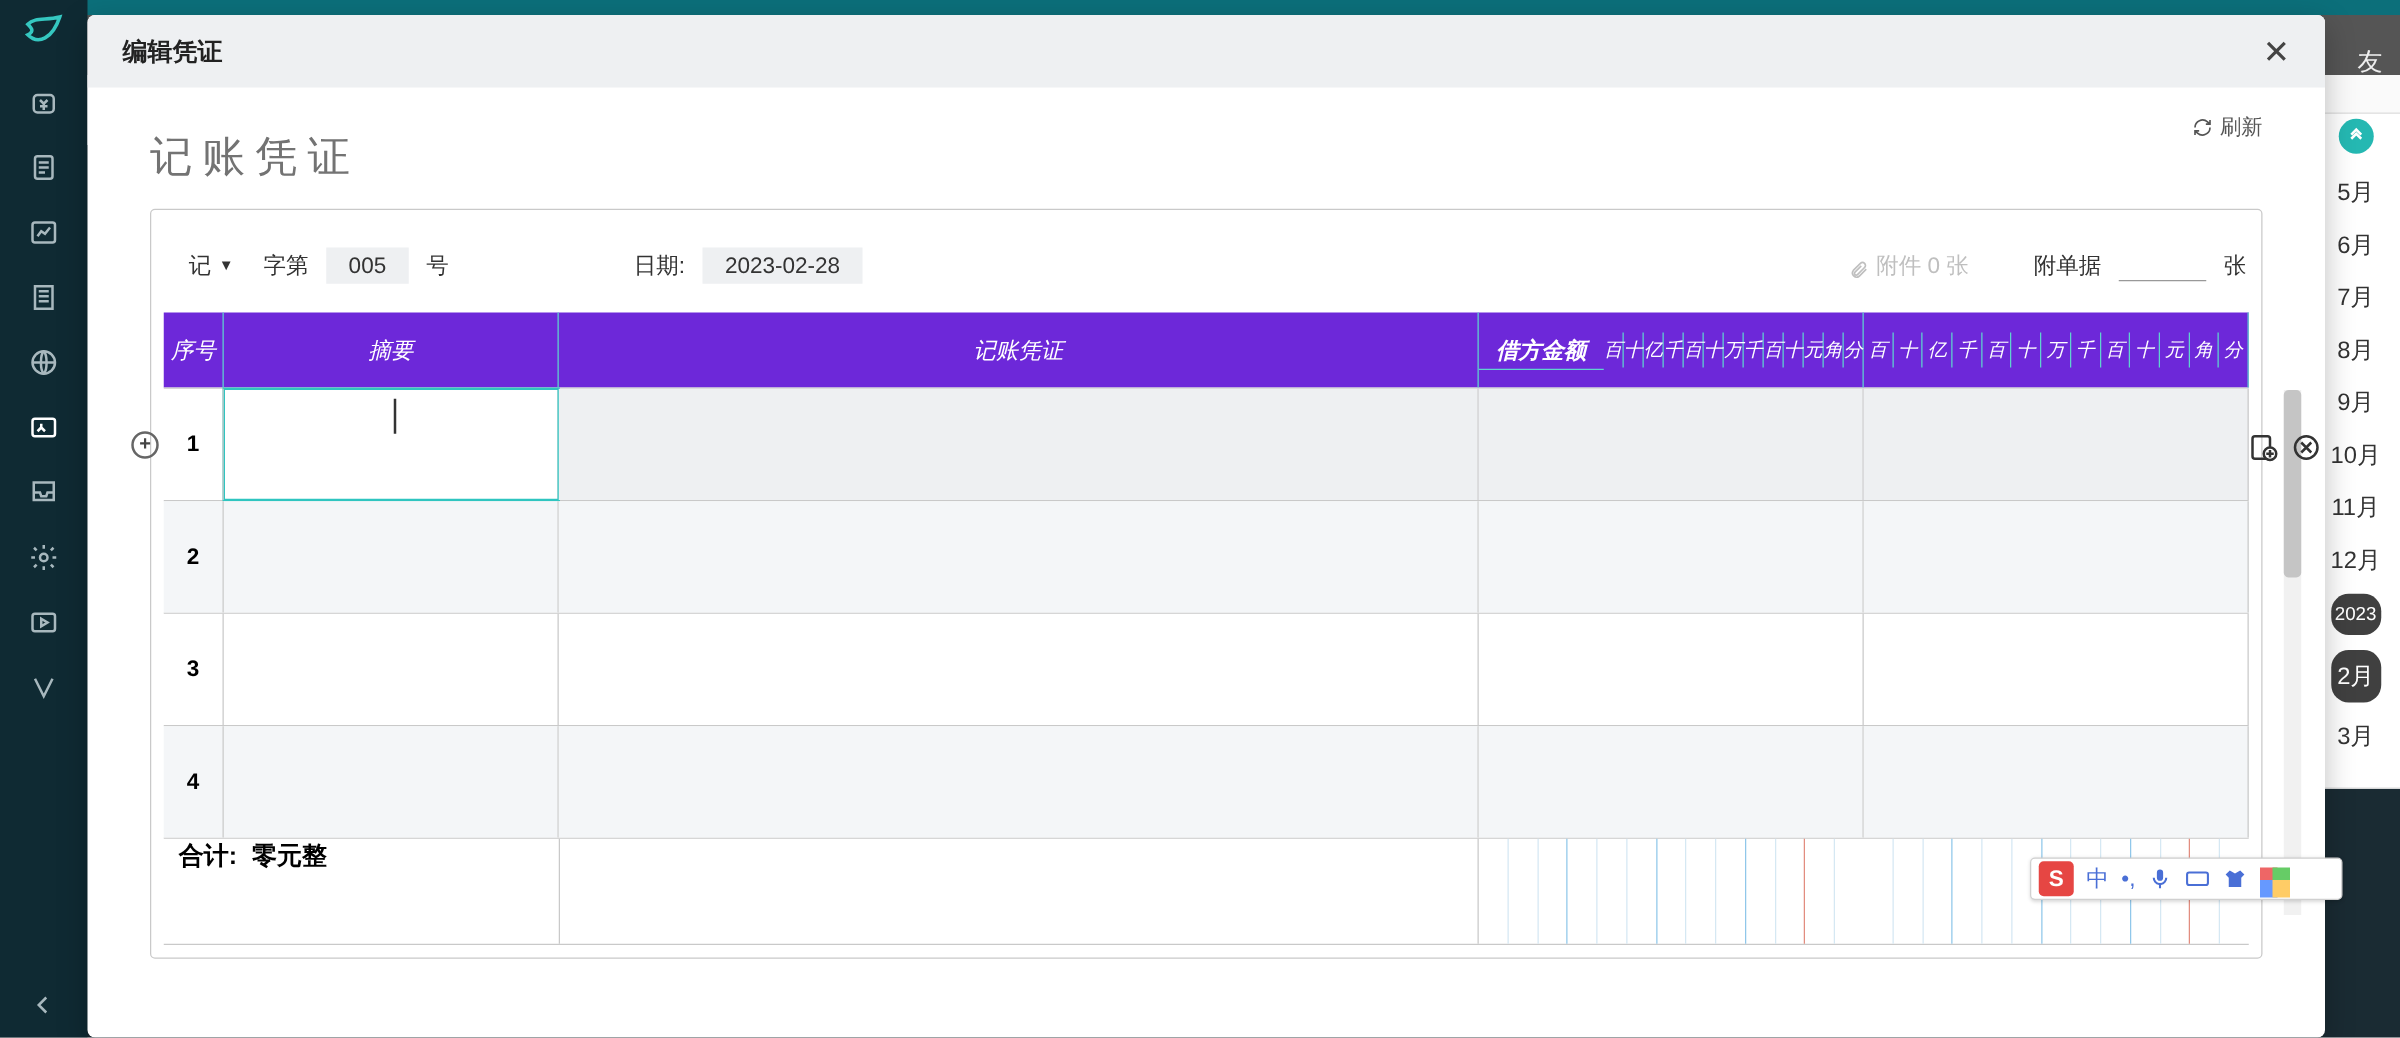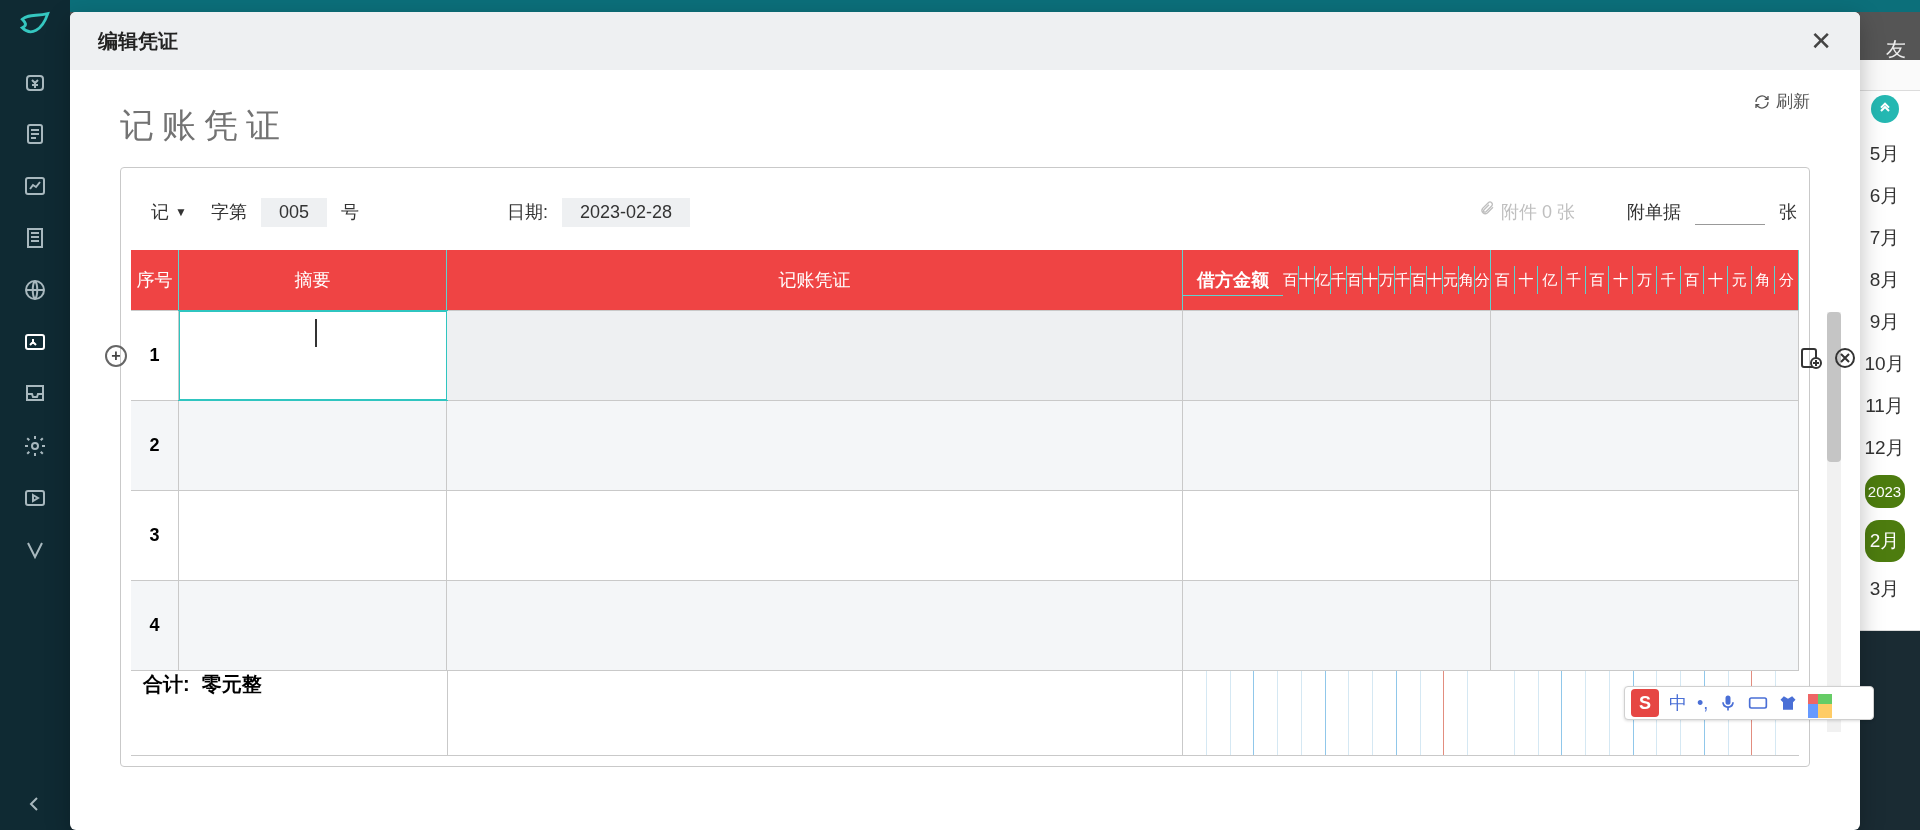--- a/index.html
+++ b/index.html
@@ -13,21 +13,21 @@
 
   
   .topbar { position:absolute; left:70px; top:0; right:0; height:12px; background:#0c6f7a; }
   .topbar2{ position:absolute; left:70px; top:12px; right:0; height:48px; background:#555; }
   .topbar3{ position:absolute; left:70px; top:60px; right:0; height:56px; background:#fafafa; }
 
   
   .rightrail { position:absolute; right:0; top:90px; width:72px; background:#fff; border:1px solid #dcdcdc; border-right:none; display:flex; flex-direction:column; align-items:center; padding:4px 0 20px; }
   .rightrail .scroll-top{ width:28px;height:28px;border-radius:50%;background:#25b8b2;display:flex;align-items:center;justify-content:center;color:#fff;font-size:16px;margin-bottom:10px; }
   .rightrail .month{ font-size:19px; color:#333; padding:8px 0; width:100%; text-align:center; }
-  .rightrail .month.pill{ background:#4d7c0f; color:#fff; border-radius:14px; width:40px; margin:6px auto; }
+  .rightrail .month.pill{ background:#404040; color:#fff; border-radius:14px; width:40px; margin:6px auto; }
 
   .right-closex{ position:absolute; right:40px; top:70px; font-size:24px; color:#555; }
 
   
   .imebar { position:absolute; right:46px; bottom:110px; width:250px; height:34px; background:#fff; border:1px solid #d0d0d0; border-radius:4px; display:flex; align-items:center; padding:0 6px; gap:10px; z-index:50; box-shadow:0 1px 3px rgba(0,0,0,.15);}
   .imebar .s-badge{ width:28px;height:28px;background:#e64643;border-radius:4px;color:#fff;font-weight:700;font-size:18px;display:flex;align-items:center;justify-content:center; }
   .imebar span.ime{ font-size:18px; color:#4a6fd6; }
   .imebar .glyph{ font-size:18px; color:#4a6fd6;}
   .imebar .swatch{ width:14px;height:14px;display:inline-block; }
 
@@ -46,27 +46,27 @@
 
   .sheet-wrap{ border:1px solid #c9c9c9; border-radius:4px; margin-top:18px; padding:28px 6px 10px 6px; position:relative; }
 
   
   .meta-row{ display:flex; align-items:center; gap:14px; font-size:18px; color:#333; padding:0 6px 22px 14px;}
   .meta-row .select-like{ display:flex; align-items:center; gap:6px; padding:4px 10px;}
   .meta-row .caret{ font-size:12px;}
   .meta-row .boxed{ background:#eef0f2; padding:4px 18px; }
   .meta-row .gap{ flex:0 0 120px;}
   .meta-row .flex-sp{ flex:1;}
-  .meta-row .attach{ color:#bfbfbf; display:flex; align-items:flex-start; gap:6px;}
+  .meta-row .attach{ color:#bfbfbf; display:flex; align-items:flex-end; gap:6px;}
   .meta-row .attach svg{width:16px;height:16px;}
   .meta-row .underline-input{ border:none; border-bottom:1px solid #999; width:70px; font-size:17px; padding:2px 4px; outline:none; }
 
   
   .vtable{ position:relative; margin:0 4px;}
-  .vhead{ display:flex; background:#ef4444; color:#fff; font-size:18px; }
+  .vhead{ display:flex; background:#6d28d9; color:#fff; font-size:18px;font-style:italic; }
   .vhead .col{ display:flex; align-items:center; justify-content:center; border-right:1px solid #5fd3cf;}
   .col-idx{ width:48px; min-width:48px;}
   .col-sum{ width:268px; min-width:268px;}
   .col-acc{ flex:1;}
   .col-amt{ width:308px; min-width:308px; flex-direction:row;}
   .col-amt .amt-top{ height:32px; width:100%; display:flex; align-items:center; justify-content:center; border-bottom:1px solid #5fd3cf; font-weight:600;}
   .col-amt .digits{ height:28px; width:100%; display:flex;}
   .col-amt .dg{ flex:1; display:flex; align-items:center; justify-content:center; font-size:15px; border-right:1px solid #5fd3cf;}
   .col-amt .dg:last-child{border-right:none;}
   .vhead .col-idx,.vhead .col-sum,.vhead .col-acc{ height:60px;}

